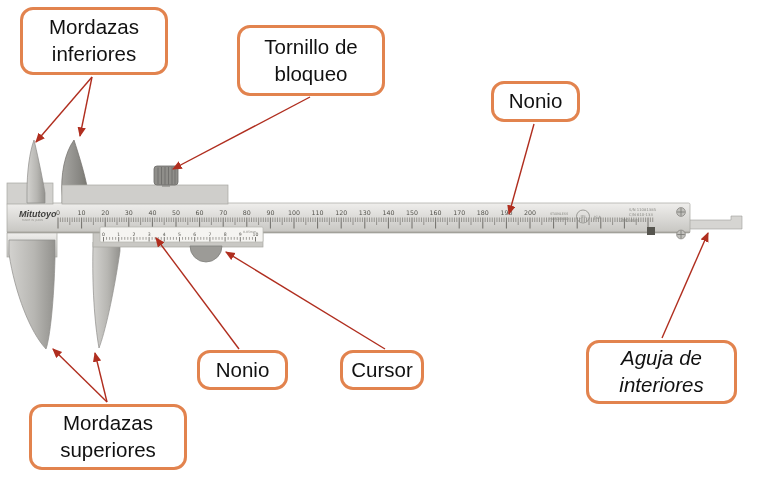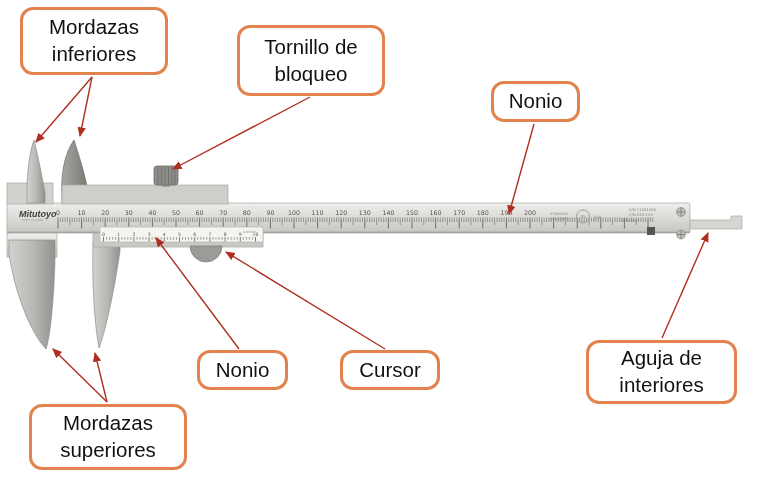--- a/index.html
+++ b/index.html
@@ -473,22 +473,22 @@
   <div class="label" style="left:20px;top:7px;width:148px;height:68px;">Mordazas
 inferiores</div>
 
   <div class="label" style="left:237px;top:25px;width:148px;height:71px;">Tornillo de
 bloqueo</div>
 
   <div class="label" style="left:491px;top:81px;width:89px;height:41px;">Nonio</div>
 
   <div class="label" style="left:197px;top:350px;width:91px;height:40px;">Nonio</div>
 
-  <div class="label" style="left:340px;top:350px;width:100px;height:40px;">Cursor</div>
-
-  <div class="label" style="left:586px;top:340px;width:151px;height:64px;">Aguja de
+  <div class="label" style="left:340px;top:350px;width:84px;height:40px;">Cursor</div>
+
+  <div class="label" style="left:586px;top:340px;width:151px;height:64px;font-style:italic;">Aguja de
 interiores</div>
 
   <div class="label" style="left:29px;top:404px;width:158px;height:66px;">Mordazas
 superiores</div>
 
 
 </div>
 
 </body></html>

